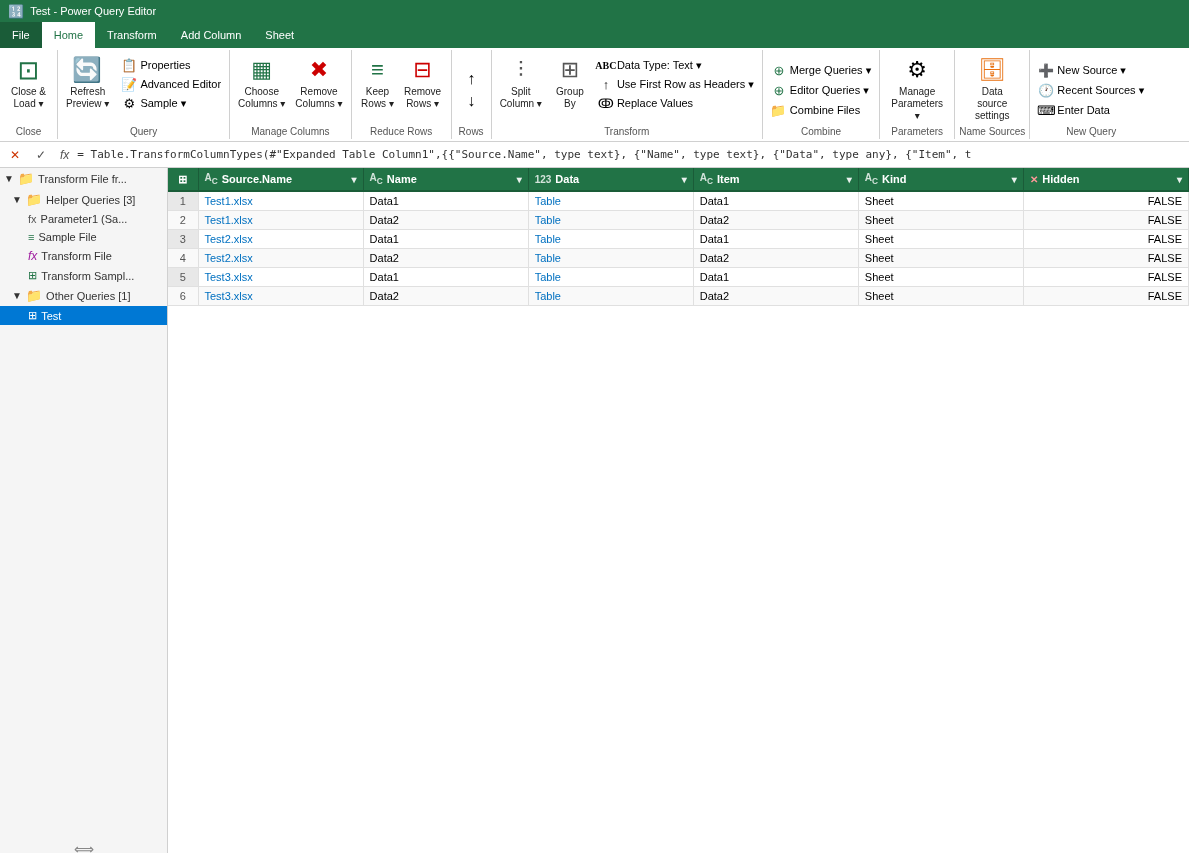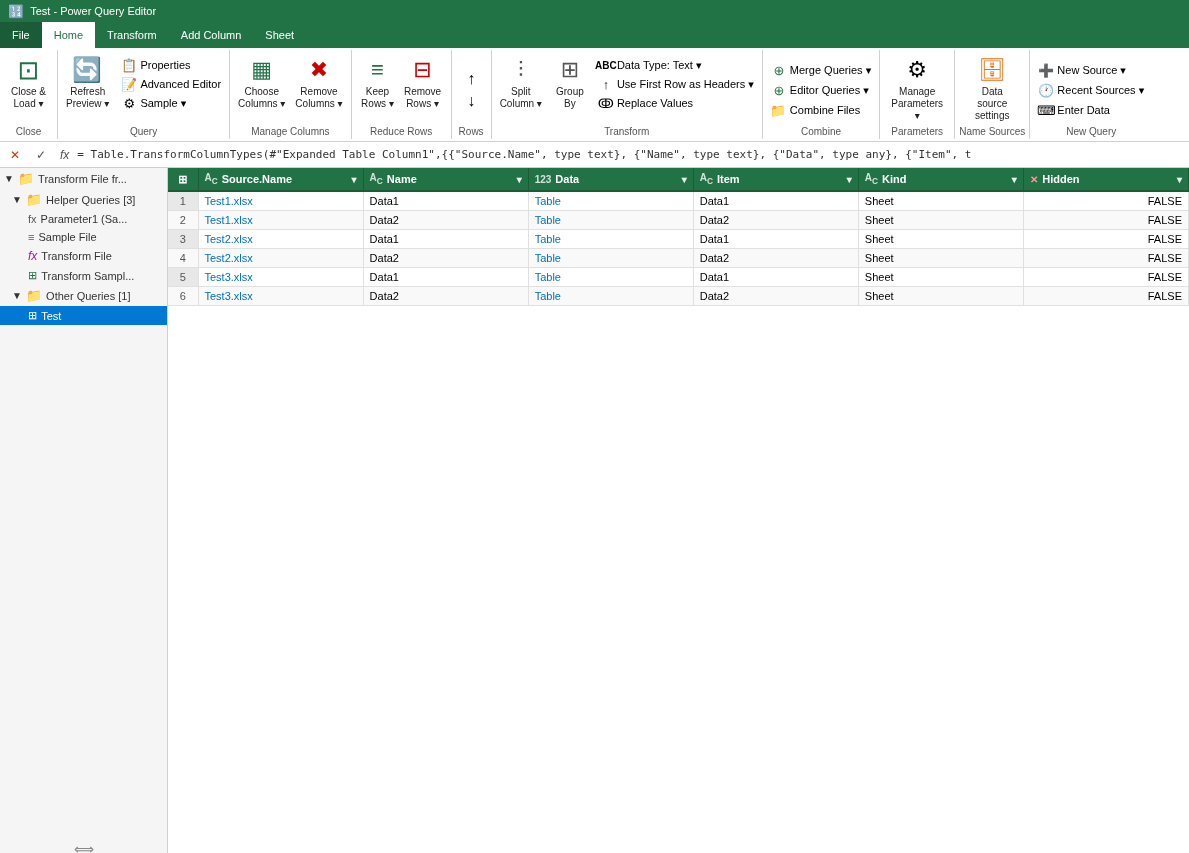--- a/index.html
+++ b/index.html
@@ -381,21 +381,21 @@
       <div class="ribbon-btn">
         <div class="btn-icon" style="font-size:22px; color:#555;">⫶</div>
         <div class="btn-label">Split<br>Column ▾</div>
       </div>
       <div class="ribbon-btn">
         <div class="btn-icon" style="font-size:22px; color:#555;">⊞</div>
         <div class="btn-label">Group<br>By</div>
       </div>
       <div class="ribbon-col" style="justify-content:flex-start; padding-top:4px;">
         <div class="ribbon-btn-small">
-          <span class="s-icon" style="font-size:10px; font-weight:bold;">ABC</span>
+          <span class="s-icon" style="font-size:10px; font-weight:bold;font-family:Liberation Serif, serif;">ABC</span>
           <span>Data Type: Text ▾</span>
         </div>
         <div class="ribbon-btn-small">
           <span class="s-icon">↑</span>
           <span>Use First Row as Headers ▾</span>
         </div>
         <div class="ribbon-btn-small">
           <span class="s-icon">ↂ</span>
           <span>Replace Values</span>
         </div>

